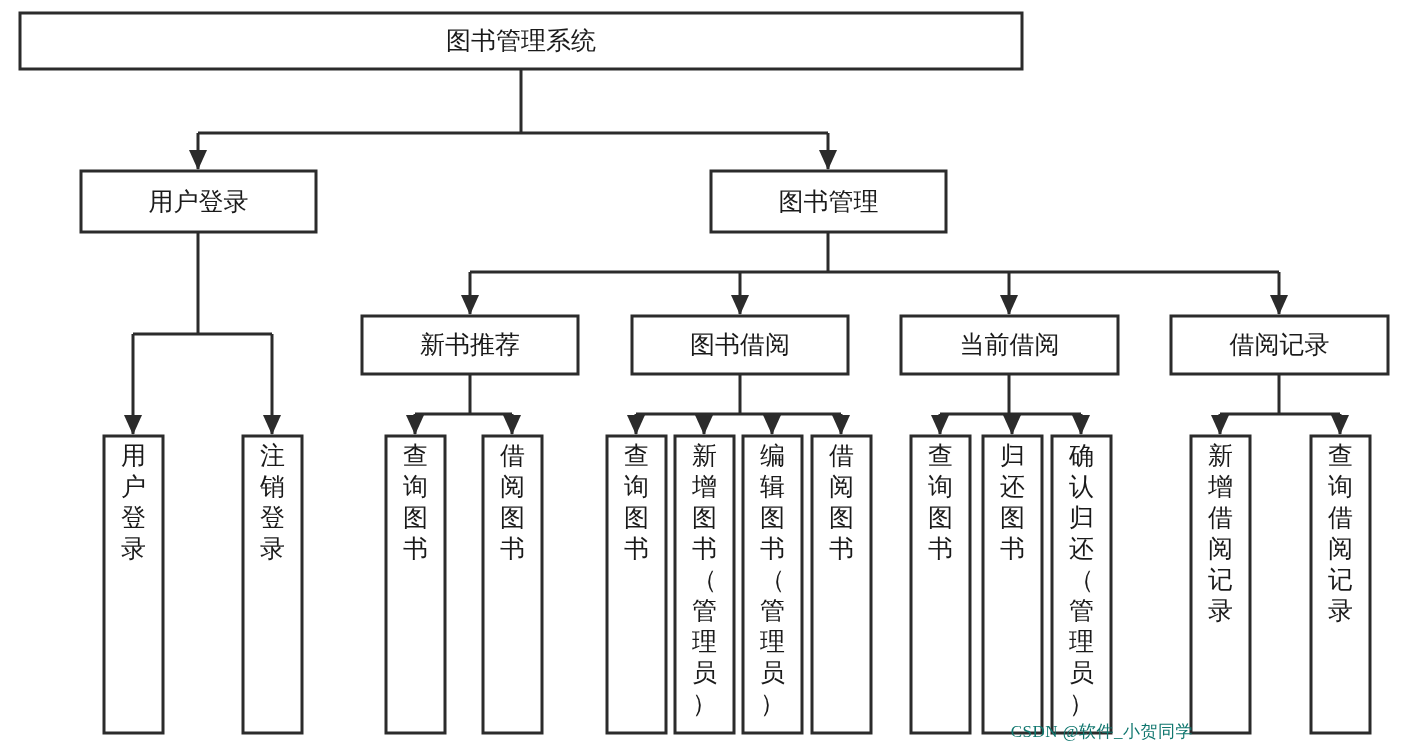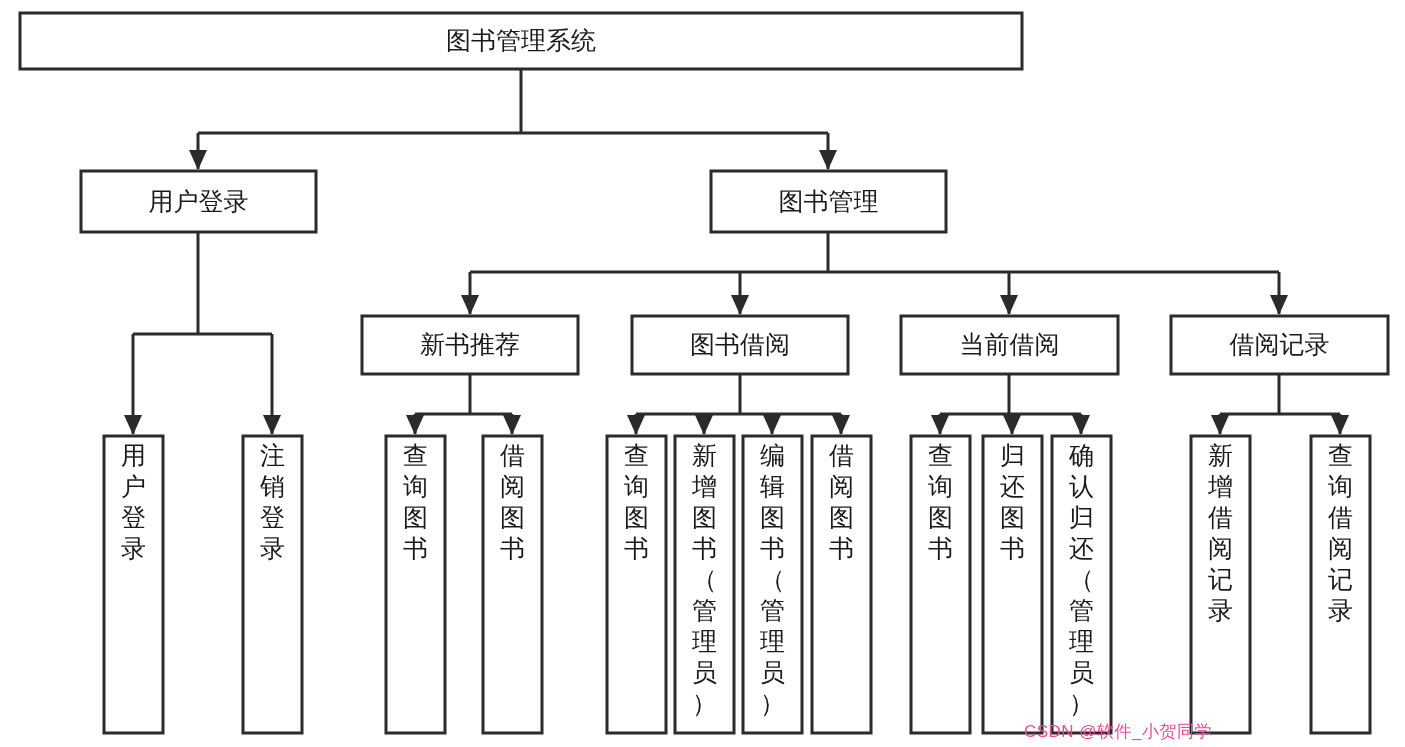--- a/index.html
+++ b/index.html
@@ -1,44 +1,44 @@
 <!DOCTYPE html>
 <html><head>
 <meta charset="utf-8">
 <style>
   html,body{margin:0;padding:0;background:#ffffff;}
   body{
     width:1405px;height:747px;overflow:hidden;
     font-family:"DejaVu Sans","Liberation Sans",sans-serif;
     color:#1a1a1a;
   }
-  #diagram-root{position:relative;width:1201px;height:747px;padding-left:19px;}
+  #diagram-root{position:relative;width:1201px;height:747px;}
   svg.canvas{position:absolute;top:0;left:0;width:1405px;height:747px;display:block;}
   .node-rect{fill:#ffffff;stroke:#2b2b2b;stroke-width:3;}
   .link-line{stroke:#2b2b2b;stroke-width:3;fill:none;stroke-linecap:butt;}
   .arrow-head{fill:#2b2b2b;stroke:none;}
   .node-label{
     font-family:"DejaVu Sans","Liberation Sans",sans-serif;
     fill:#1a1a1a;
     font-size:25px;
     dominant-baseline:middle;
     text-anchor:middle;
   }
   .node-label-v{
     font-family:"DejaVu Sans","Liberation Sans",sans-serif;
     fill:#1a1a1a;
     font-size:25px;
     text-anchor:middle;
   }
   .watermark{
     position:absolute;
     right:8px;bottom:4px;
-    font-family:Liberation Sans, sans-serif;
+    font-family:Liberation Serif, serif;
     font-size:17px;
-    color:#ec4899;
+    color:#0f766e;
     white-space:nowrap;
     letter-spacing:0.5px;
   }
 </style>
 </head>
 <body>
 
 <div id="diagram-root">
   <svg class="canvas" id="svg-canvas" viewBox="0 0 1405 747" xmlns="http://www.w3.org/2000/svg">
       <line x1="521" y1="69" x2="521" y2="133" class="link-line"></line>

